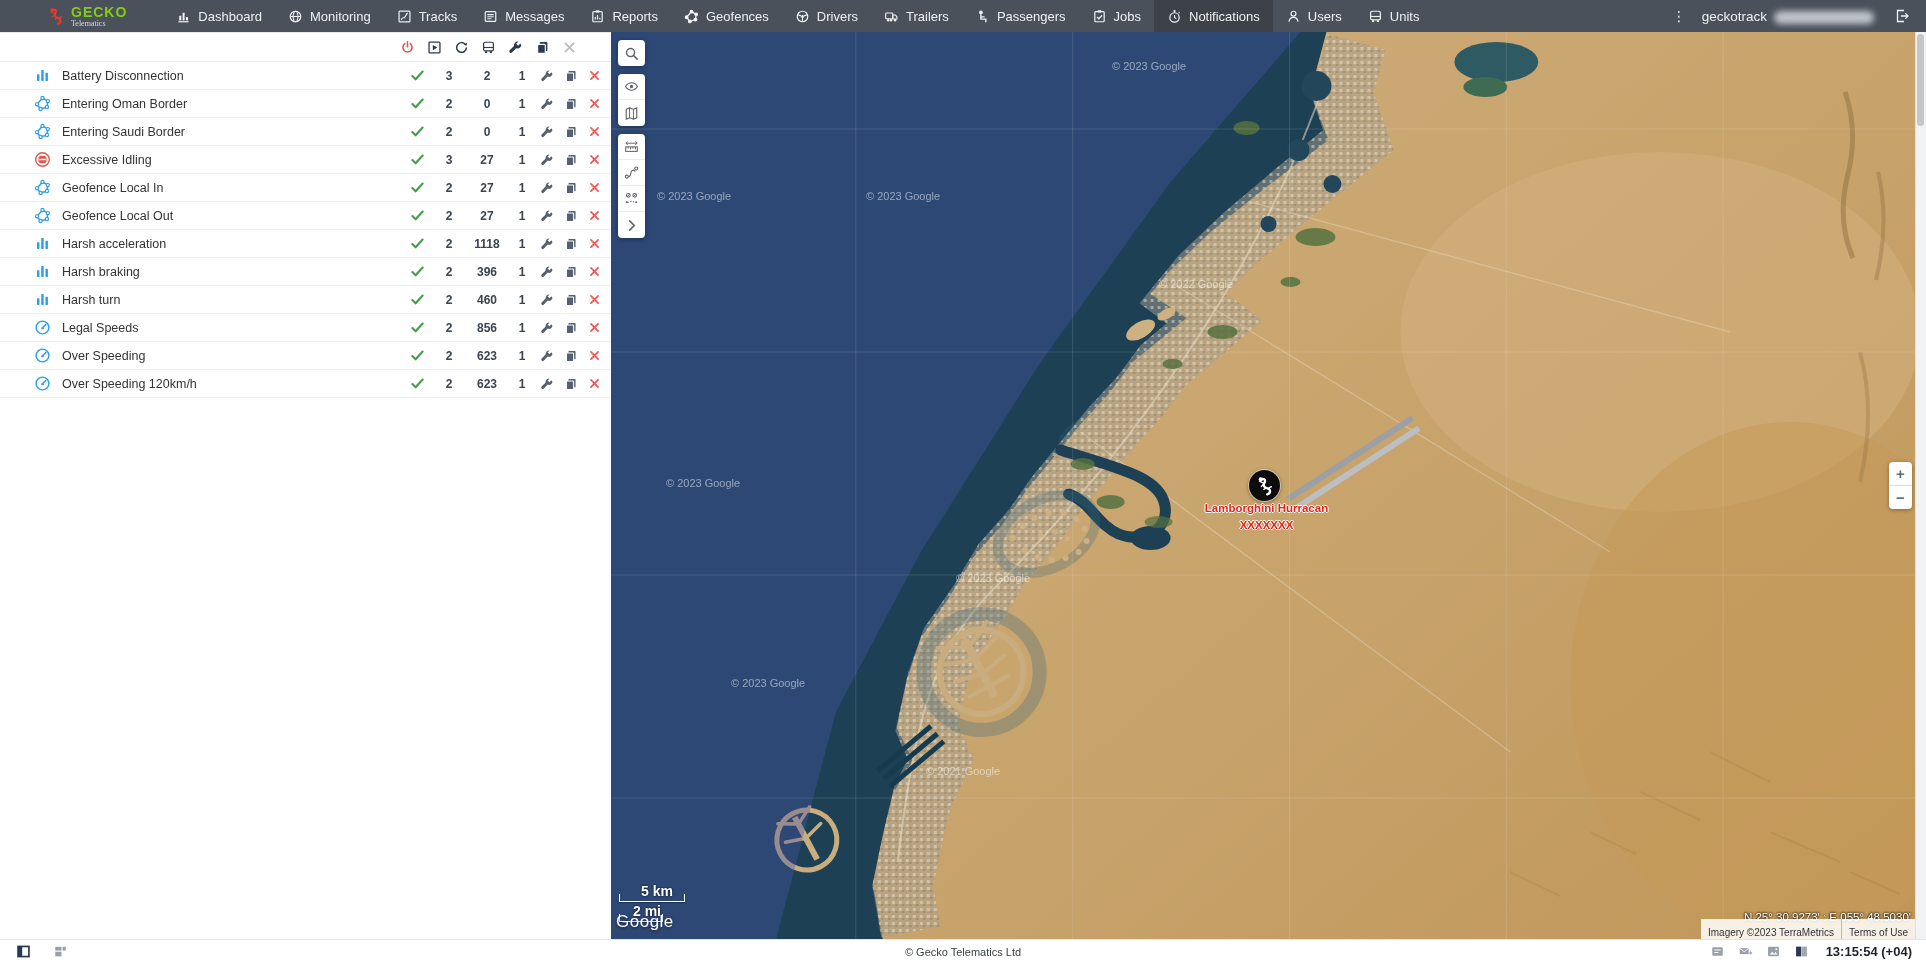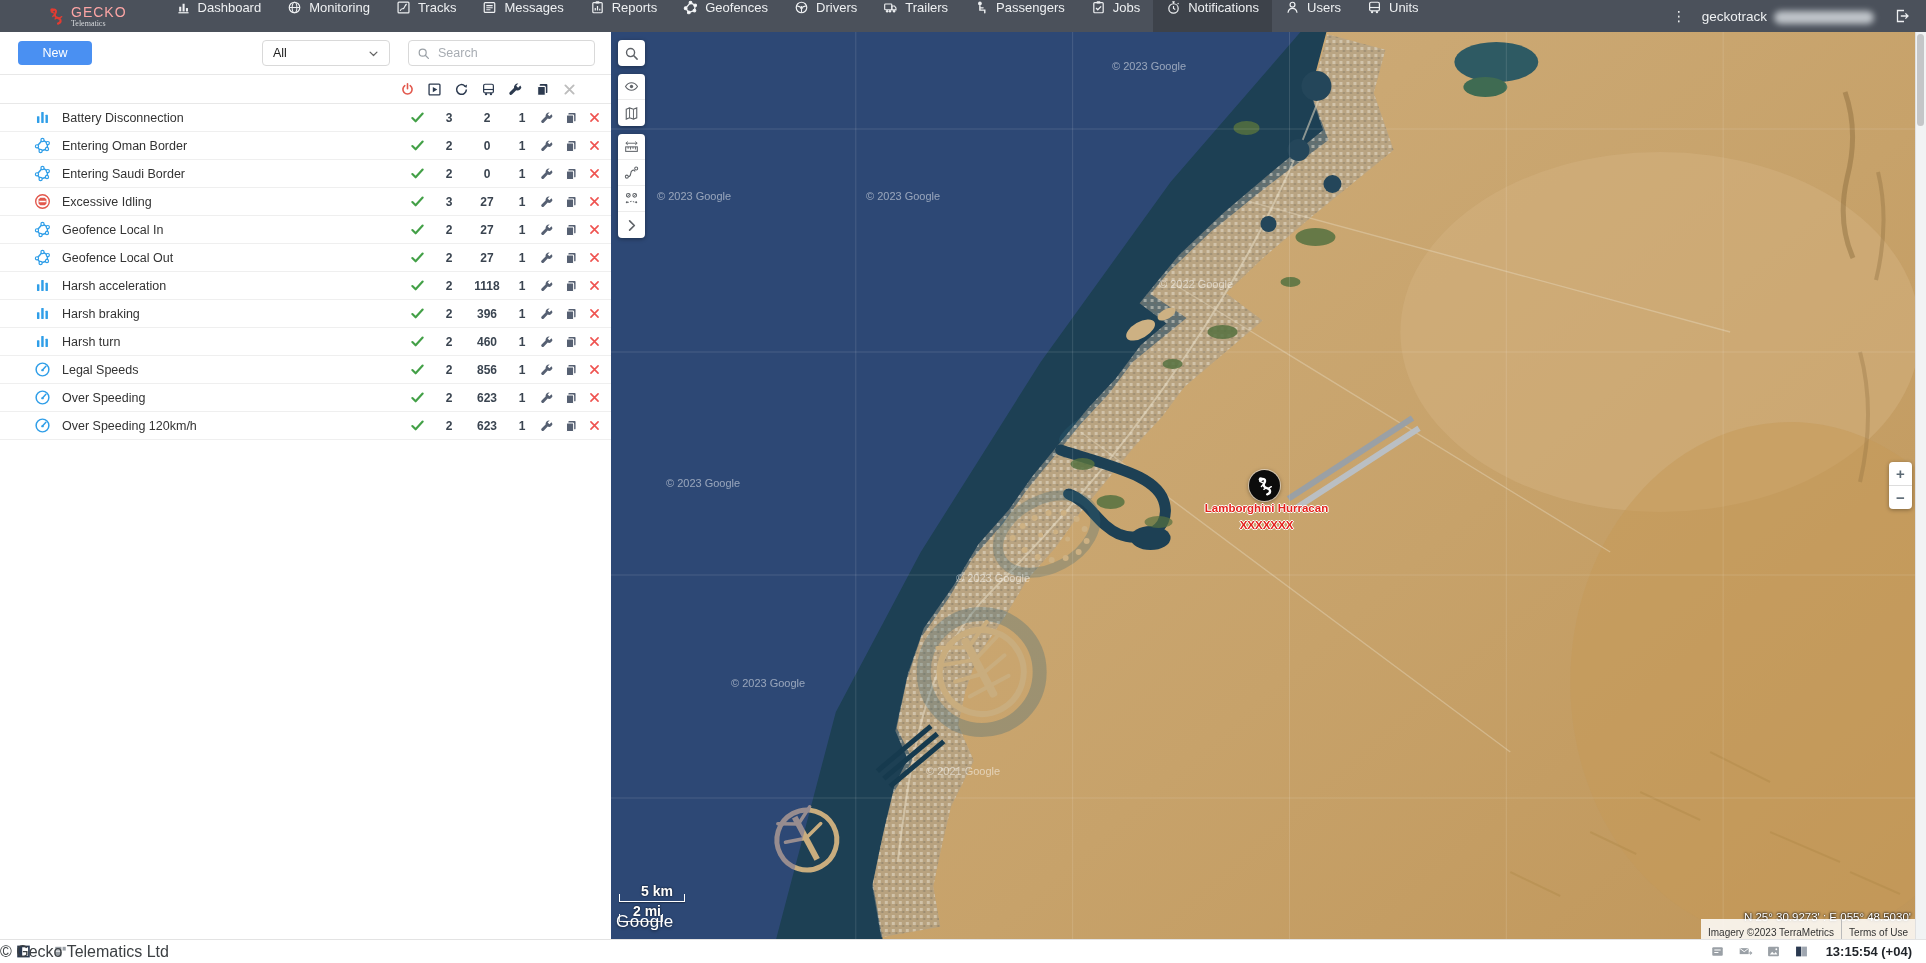--- a/index.html
+++ b/index.html
@@ -4,24 +4,24 @@
 <style>
   html,body{margin:0;padding:0;width:1926px;height:963px;overflow:hidden;
     font-family:"Liberation Sans",sans-serif;background:#fff;position:relative}
   svg{display:block}
   
   .topbar{position:absolute;top:0;left:0;right:0;height:32px;background:#4b515b;
     display:flex;align-items:center;color:#eef0f2;z-index:30}
   .logo{display:flex;align-items:center;gap:5px;margin-left:46px;margin-right:36px;cursor:pointer}
   .logo .gk{width:20px;height:20px;color:#e23c32}
   .logo-text{line-height:1}
-  .logo-title{font-size:14px;font-weight:400;letter-spacing:1px;color:#fca5a5}
+  .logo-title{font-size:14px;font-weight:700;letter-spacing:1px;color:#84cc16}
   .logo-sub{font-size:8px;color:#d7d9dc;font-family:"Liberation Serif",serif;margin-top:1px}
   .nav{display:flex;align-items:stretch;height:100%}
-  .nav-item{display:flex;gap:7px;padding:0 13px;font-size:13px;cursor:pointer;white-space:nowrap}
+  .nav-item{display:flex;align-items:center;gap:7px;padding:0 13px;font-size:13px;cursor:pointer;white-space:nowrap}
   .nav-item.active{background:rgba(0,0,0,.18)}
   .nav-item svg{width:15px;height:15px;flex:none}
   .topbar-right{margin-left:auto;display:flex;align-items:center;gap:20px;margin-right:16px}
   .kebab{font-size:14px;width:10px;text-align:center;cursor:pointer;letter-spacing:0}
   .user{display:flex;align-items:flex-end;gap:7px;font-size:13.5px;cursor:pointer}
   .user-blur{width:100px;height:13px;border-radius:7px;background:#ccd1d6;filter:blur(3px);opacity:.9}
   .logout{width:16px;height:16px;color:#eef0f2;cursor:pointer}
   
   .main{position:absolute;top:32px;bottom:23px;left:0;right:0;display:flex}
   
@@ -93,21 +93,21 @@
   .attrib span + span{border-left:1px solid #bbb}
   
   .vscroll{width:10px;flex:none;background:#f1f3f4;border-left:1px solid #e0e0e0;position:relative;cursor:pointer}
   .vthumb{position:absolute;top:2px;left:1px;width:7px;height:92px;background:#c4c6c8;border-radius:4px}
   
   .statusbar{position:absolute;bottom:0;left:0;right:0;height:23px;background:#fff;border-top:1px solid #e3e3e3;
     display:flex;align-items:center;z-index:30}
   .sb-left{display:flex;align-items:center;gap:22px;margin-left:16px}
   .sb-left svg{width:15px;height:15px;cursor:pointer}
   .i-dark{color:#2a3950}.i-gray{color:#9aa0a6}
-  .sb-center{position:absolute;left:0;right:0;text-align:left;font-size:16px;color:#3c4043;pointer-events:none}
+  .sb-center{position:absolute;left:0;right:0;text-align:center;font-size:11px;color:#3c4043;pointer-events:none}
   .sb-right{margin-left:auto;display:flex;align-items:center;gap:13px;margin-right:14px}
   .sb-right svg{width:15px;height:15px;cursor:pointer}
   .sb-time{font-size:13px;font-weight:700;color:#1f2328;margin-left:4px;white-space:nowrap}
 </style>
 </head>
 <body>
 
 <svg width="0" height="0" style="position:absolute" aria-hidden="true">
   <defs>
     <symbol id="i-gecko" viewBox="0 0 16 16">
@@ -388,35 +388,20 @@
     </div>
     <svg class="logout">
         <use href="#i-logout"></use>
       </svg>
   </div>
 </header>
 
 <div class="main">
 
   <section class="panel">
-    <div class="panel-head">
-      <button class="new-btn">New</button>
-      <div class="filter-sel">
-        <span>All</span>
-        <svg>
-            <use href="#i-chevron"></use>
-          </svg>
-      </div>
-      <div class="searchbox">
-        <svg>
-            <use href="#i-search"></use>
-          </svg>
-        <input placeholder="Search" style="">
-      </div>
-    </div>
     <div class="panel-tools">
       <svg class="red">
           <use href="#i-power"></use>
         </svg>
       <svg>
           <use href="#i-play"></use>
         </svg>
       <svg>
           <use href="#i-refresh"></use>
         </svg>

